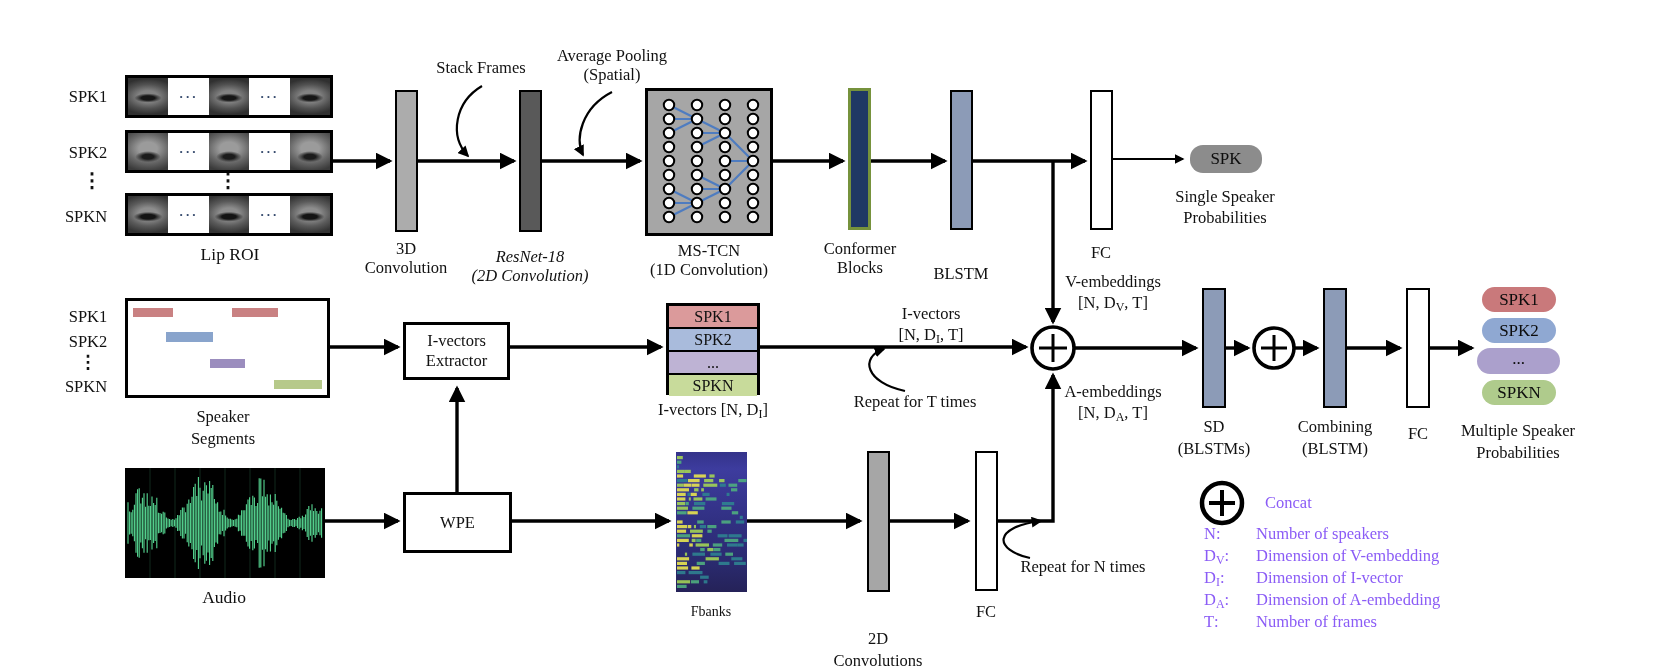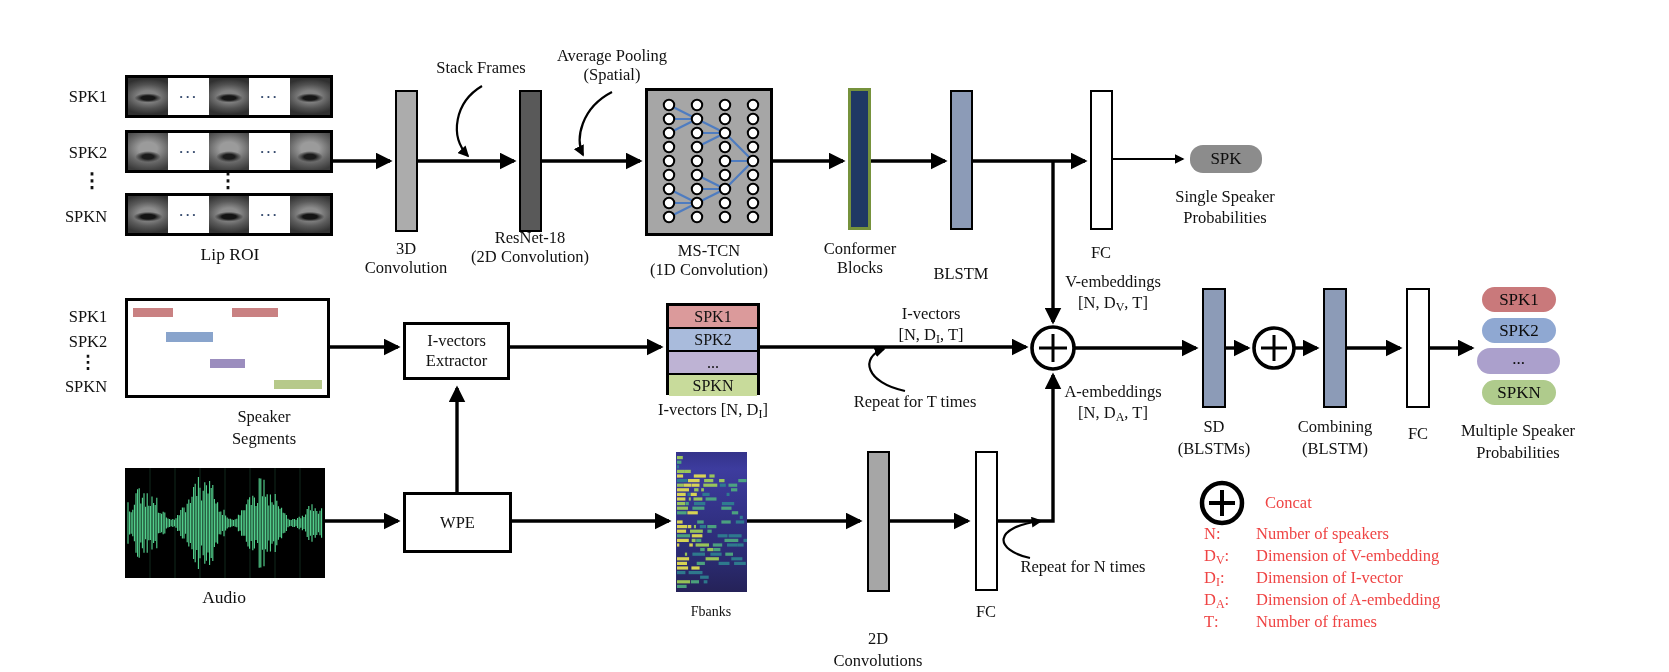--- a/index.html
+++ b/index.html
@@ -2,21 +2,21 @@
 <html><head>
 <meta charset="utf-8">
 <style>
   html,body{margin:0;padding:0;background:#fff;}
   #canvas{position:relative;width:1669px;height:672px;background:#fff;overflow:hidden;
           font-family:"Liberation Serif","DejaVu Serif",serif;color:#111;}
   .abs{position:absolute;}
   
   .lbl{position:absolute;font-size:16.5px;line-height:19px;color:#111;text-align:center;
        white-space:nowrap;transform:translateX(-50%);}
-  .lbll{position:absolute;font-size:16.5px;line-height:19px;color:#ef4444;white-space:nowrap;}
+  .lbll{position:absolute;font-size:16.5px;line-height:19px;color:#8b5cf6;white-space:nowrap;}
   .sb{font-size:12px;vertical-align:-3px;}
   .bar{position:absolute;box-sizing:border-box;border:2.5px solid #000;}
   .bigbox{position:absolute;box-sizing:border-box;border:3px solid #000;background:#fff;}
   .strip{position:absolute;box-sizing:border-box;border:3px solid #000;display:flex;background:#fff;}
   .strip .cell{flex:1 1 0;}
   .strip .gap{display:flex;align-items:center;justify-content:center;background:#fff;
               font-size:13px;font-weight:bold;letter-spacing:2px;color:#33486b;}
   .lipA{background:radial-gradient(ellipse 55% 20% at 50% 54%,#161616 0 30%,rgba(0,0,0,0) 62%),
                radial-gradient(ellipse 78% 48% at 50% 50%,#828282 0 32%,#515151 68%,#303030 100%);}
   .lipB{background:radial-gradient(ellipse 55% 26% at 50% 64%,#1c1c1c 0 26%,rgba(0,0,0,0) 58%),
@@ -119,21 +119,21 @@
     <div class="cell lipC"></div>
   </div>
   <div class="lbl" style="left:230px;top:245px;font-size:17.5px;">Lip ROI</div>
 
   <div class="bar" style="left:395px;top:90px;width:23px;height:142px;background:#ACACAC;"></div>
   <div class="lbl" style="left:406px;top:239px;text-align:center;"><span>3D</span><br><span>Convolution</span></div>
 
   <div class="lbl" style="left:481px;top:58px;">Stack Frames</div>
 
   <div class="bar" style="left:519px;top:90px;width:23px;height:142px;background:#595959;"></div>
-  <div class="lbl" style="left:530px;top:228px;"><span>ResNet-18</span><br><span>(2D Convolution)</span></div>
+  <div class="lbl" style="left:530px;top:247px;font-style:italic;"><span>ResNet-18</span><br><span>(2D Convolution)</span></div>
 
   <div class="lbl" style="left:612px;top:46px;"><span>Average Pooling</span><br><span>(Spatial)</span></div>
 
   <div class="bigbox" style="left:645px;top:88px;width:128px;height:148px;background:#A6A6A6;">
     <svg width="122" height="142" viewBox="0 0 122 142">
       <g stroke="#4E7CC0" stroke-width="2.2" fill="none">
         <path d="M21 14 L49 28 M21 28 L49 28 M21 42 L49 28"></path>
         <path d="M49 28 L77 42 M49 42 L77 42 M49 56 L77 42"></path>
         <path d="M77 42 L105 70 M77 70 L105 70 M77 98 L105 70"></path>
         <path d="M21 98 L49 112 M21 112 L49 112 M21 126 L49 112"></path>
@@ -200,21 +200,21 @@
   <div class="vdots" style="left:88px;top:351px;font-size:18px;">⋮</div>
   <div class="lbl" style="left:86px;top:377px;">SPKN</div>
 
   <div class="bigbox" style="left:125px;top:298px;width:205px;height:100px;">
     <div class="seg" style="left:5px;top:7px;width:40px;height:9px;background:#C98182;"></div>
     <div class="seg" style="left:104px;top:7px;width:46px;height:9px;background:#C98182;"></div>
     <div class="seg" style="left:38px;top:31px;width:47px;height:10px;background:#89A4CC;"></div>
     <div class="seg" style="left:82px;top:58px;width:35px;height:9px;background:#9B8DBE;"></div>
     <div class="seg" style="left:146px;top:79px;width:48px;height:9px;background:#B6C98A;"></div>
   </div>
-  <div class="lbl" style="left:223px;top:406px;line-height:22px;margin-left:41px;"><span>Speaker</span><br><span>Segments</span></div>
+  <div class="lbl" style="left:223px;top:406px;line-height:22px;"><span>Speaker</span><br><span>Segments</span></div>
 
   <div class="bigbox ctrbox" style="left:403px;top:322px;width:107px;height:58px;">
     <span>I-vectors</span>
       <span>Extractor</span>
   </div>
 
   <div class="stack" style="left:666px;top:303px;width:94px;height:92px;">
     <div class="srow" style="background:#DB9A9B;">SPK1</div>
     <div class="srow" style="background:#A9BBDC;">SPK2</div>
     <div class="srow" style="background:#BEB3D4;">...</div>

